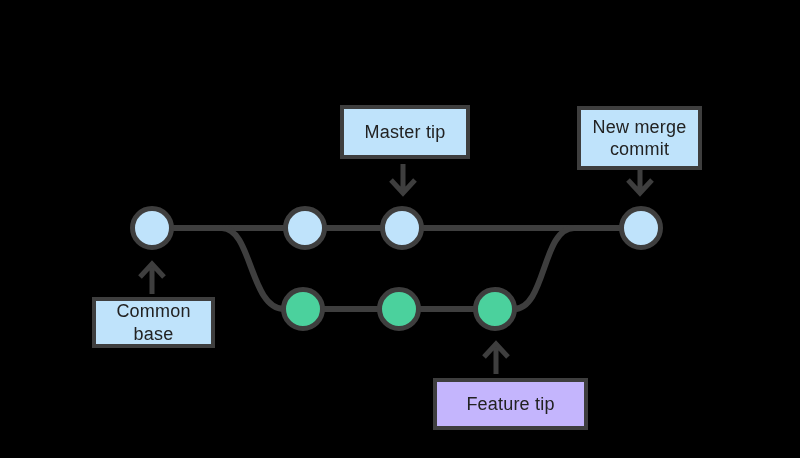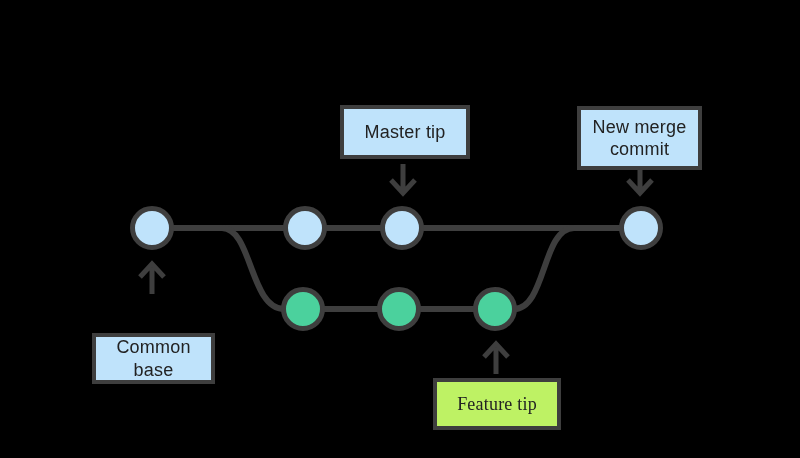--- a/index.html
+++ b/index.html
@@ -48,20 +48,20 @@
     </svg>
 
   <div class="callout" style="left: 340px; top: 105px; width: 130px; height: 54px; background: rgb(191, 227, 251); border: 4px solid rgb(62, 62, 62); color: rgb(34, 34, 34);">
       <span>Master tip</span>
     </div>
 
   <div class="callout" style="left: 577px; top: 106px; width: 125px; height: 64px; background: rgb(191, 227, 251); border: 4px solid rgb(62, 62, 62); color: rgb(34, 34, 34);">
       <span>New merge commit</span>
     </div>
 
-  <div class="callout" style="left: 92px; top: 297px; width: 123px; height: 51px; background: rgb(191, 227, 251); border: 4px solid rgb(62, 62, 62); color: rgb(34, 34, 34); margin-top: 36px;">
+  <div class="callout" style="left: 92px; top: 297px; width: 123px; height: 51px; background: rgb(191, 227, 251); border: 4px solid rgb(62, 62, 62); color: rgb(34, 34, 34);">
       <span>Common base</span>
     </div>
 
-  <div class="callout" style="left: 433px; top: 378px; width: 128px; height: 52px; background: #bef264; border: 4px solid rgb(62, 62, 62); color: rgb(34, 34, 34); font-family: Liberation Serif, serif;">
+  <div class="callout" style="left: 433px; top: 378px; width: 155px; height: 52px; background: #c4b5fd; border: 4px solid rgb(62, 62, 62); color: rgb(34, 34, 34);">
       <span>Feature tip</span>
     </div>
 </div>
 
 </body></html>

